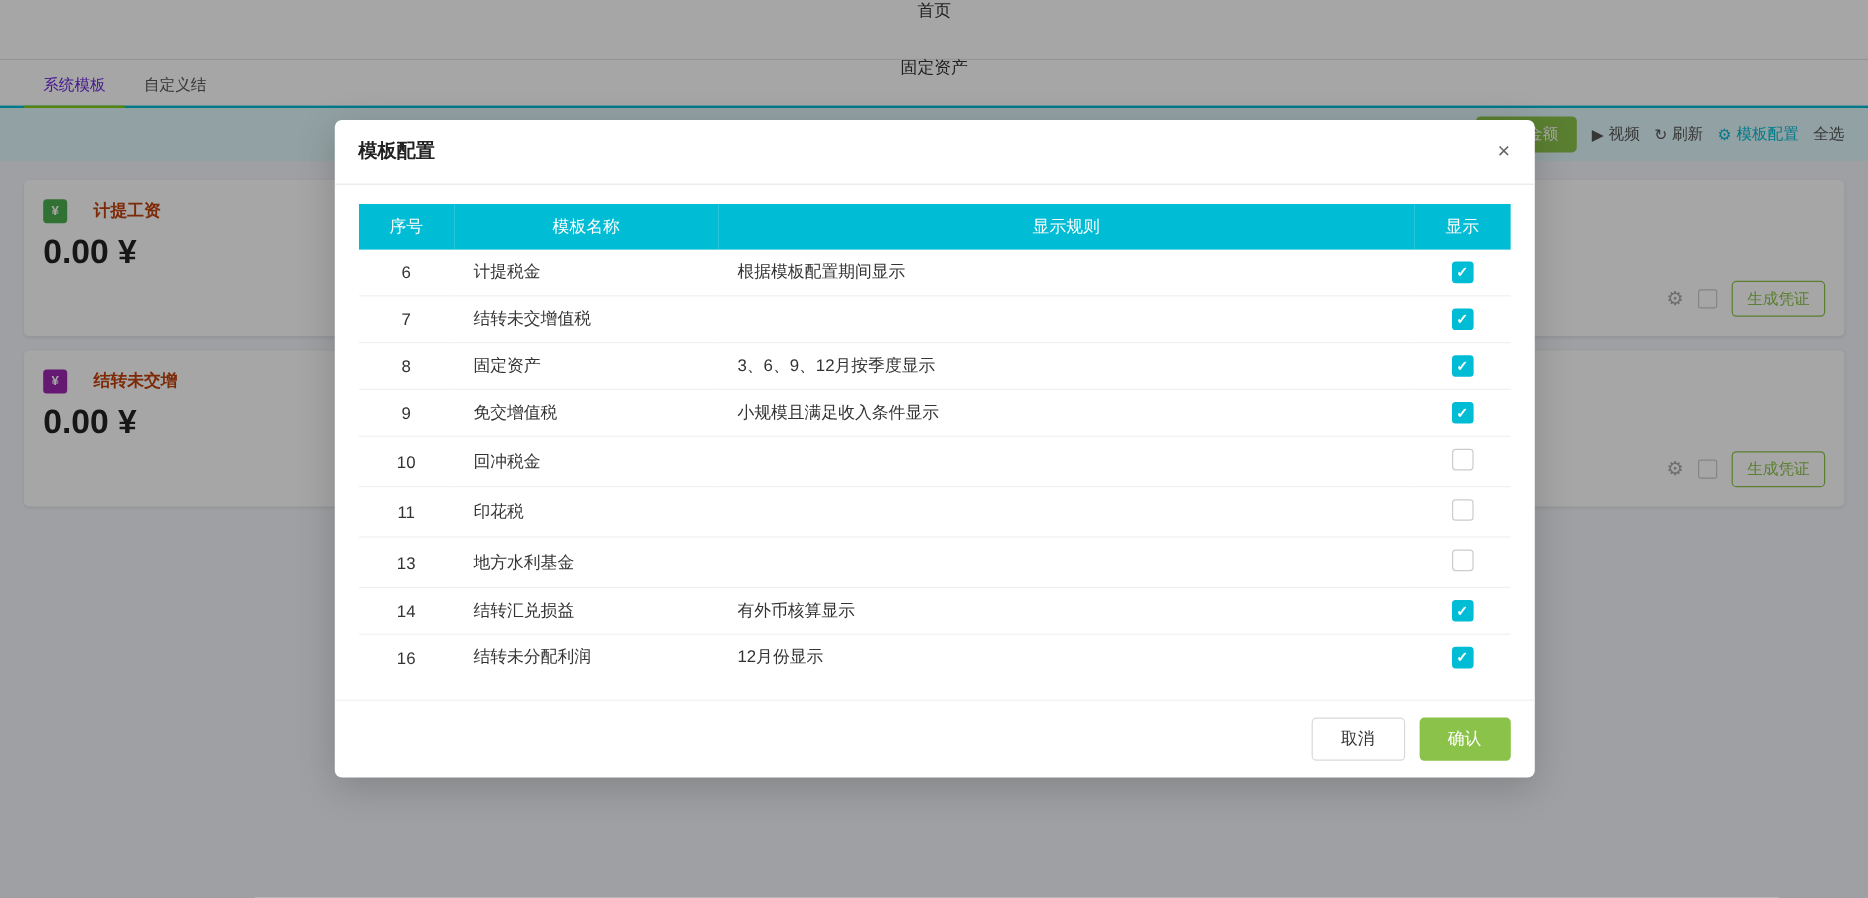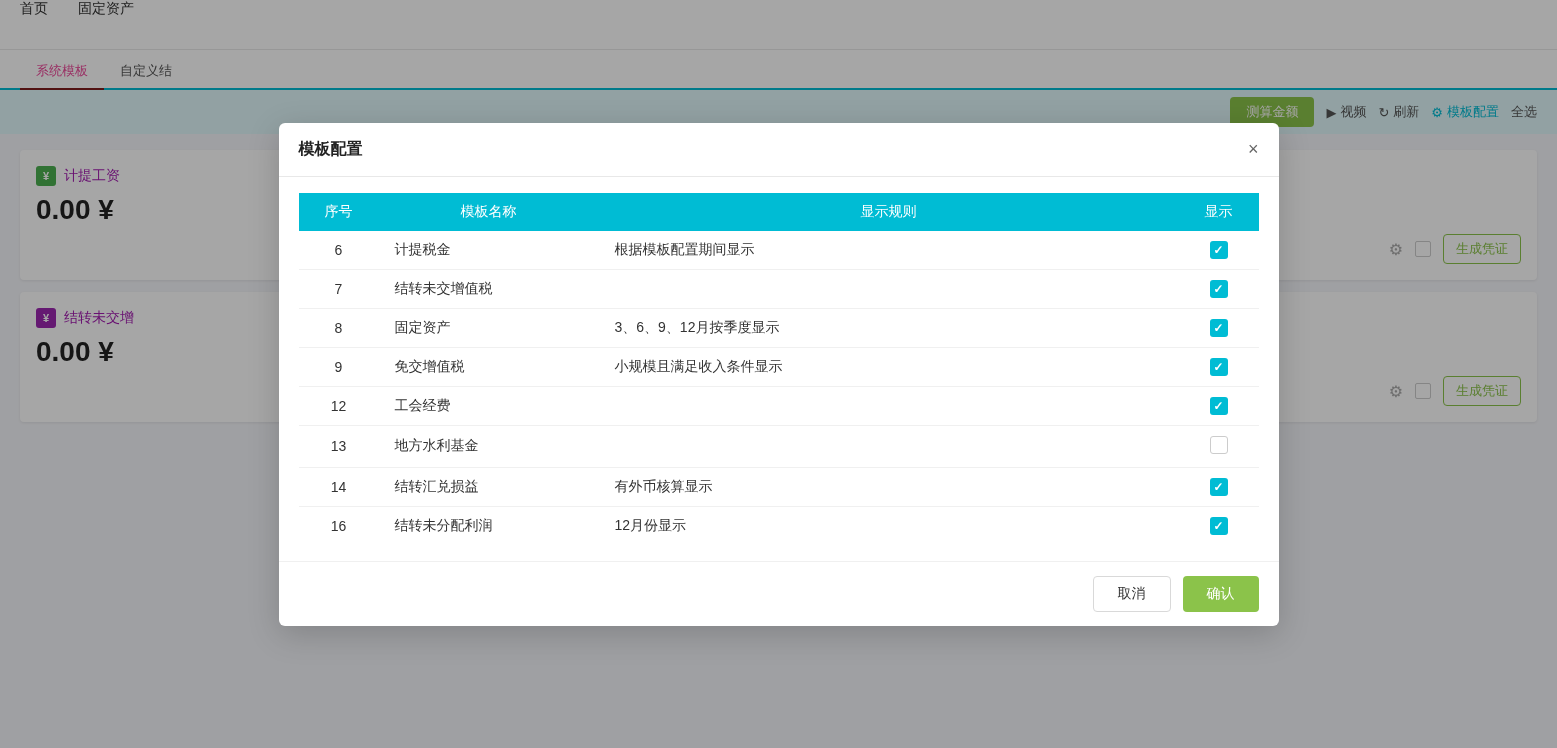--- a/index.html
+++ b/index.html
@@ -19,24 +19,25 @@
       background: #f5f6fa;
       position: absolute;
       top: 0; left: 0;
     }
 
     
     .top-nav {
       background: #fff;
       height: 50px;
       display: flex;
-      align-items: flex-start;
+      align-items: center;
       padding: 0 20px;
       gap: 30px;
       border-bottom: 1px solid #e8e8e8;
+      flex-direction: column;
     }
     .top-nav-item {
       font-size: 14px;
       color: #333;
       cursor: pointer;
     }
 
     
     .sub-tabs {
       background: #fff;
@@ -48,22 +49,22 @@
     }
     .sub-tab {
       padding: 8px 16px;
       font-size: 13px;
       cursor: pointer;
       color: #555;
       border-bottom: 2px solid transparent;
       margin-bottom: -2px;
     }
     .sub-tab.active {
-      color: #ec4899;
-      border-bottom: 2px solid #7f1d1d;
+      color: #6d28d9;
+      border-bottom: 2px solid #84cc16;
     }
 
     
     .action-bar {
       background: #e0f7fa;
       padding: 8px 20px;
       display: flex;
       align-items: center;
       justify-content: flex-end;
       gap: 12px;
@@ -131,22 +132,23 @@
       justify-content: center;
       font-size: 11px;
       color: #fff;
       font-weight: bold;
     }
     .card-icon.green { background: #4caf50; }
     .card-icon.purple { background: #9c27b0; }
 
     .card-title {
       font-size: 14px;
-      color: #a21caf;
-      font-weight: 400;
+      color: #c2410c;
+      font-weight: 700;
+      margin-left: 14px;
     }
 
     .card-amount {
       font-size: 28px;
       font-weight: bold;
       color: #222;
     }
 
     .card-actions {
       display: flex;
@@ -439,24 +441,30 @@
                 <td>3、6、9、12月按季度显示</td>
                 <td style="text-align: center;"><div class="cb-checked"></div></td>
               </tr>
               <tr>
                 <td>9</td>
                 <td>免交增值税</td>
                 <td>小规模且满足收入条件显示</td>
                 <td style="text-align: center;"><div class="cb-checked"></div></td>
               </tr>
               <tr>
-                <td>12</td>
-                <td>工会经费</td>
+                <td>10</td>
+                <td>回冲税金</td>
                 <td></td>
-                <td style="text-align: center;"><div class="cb-checked"></div></td>
+                <td style="text-align: center;"><div class="cb-unchecked"></div></td>
+              </tr>
+              <tr>
+                <td>11</td>
+                <td>印花税</td>
+                <td></td>
+                <td style="text-align: center;"><div class="cb-unchecked"></div></td>
               </tr>
               <tr>
                 <td>13</td>
                 <td>地方水利基金</td>
                 <td></td>
                 <td style="text-align: center;"><div class="cb-unchecked"></div></td>
               </tr>
               <tr>
                 <td>14</td>
                 <td>结转汇兑损益</td>

